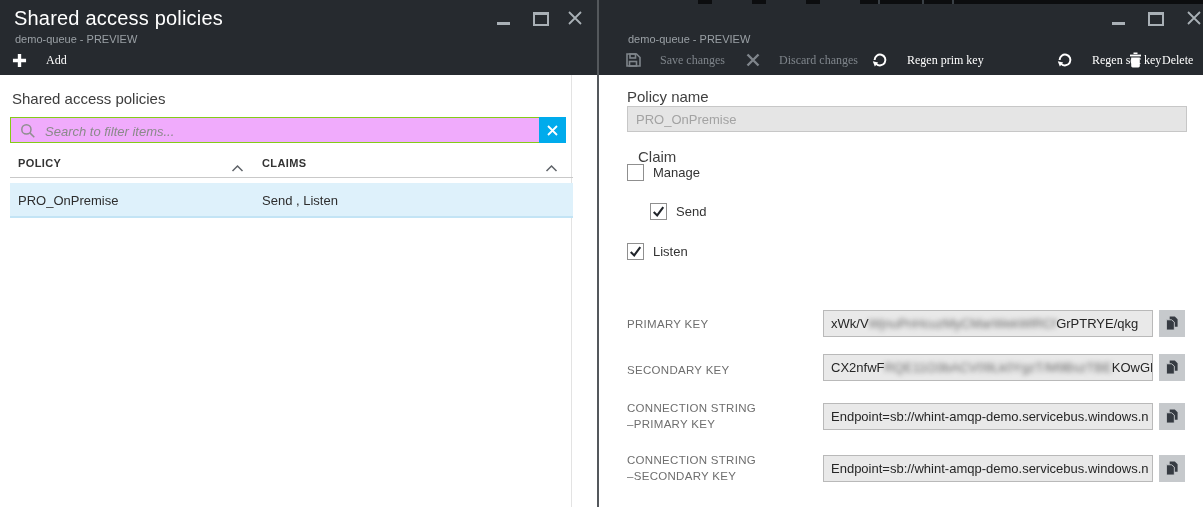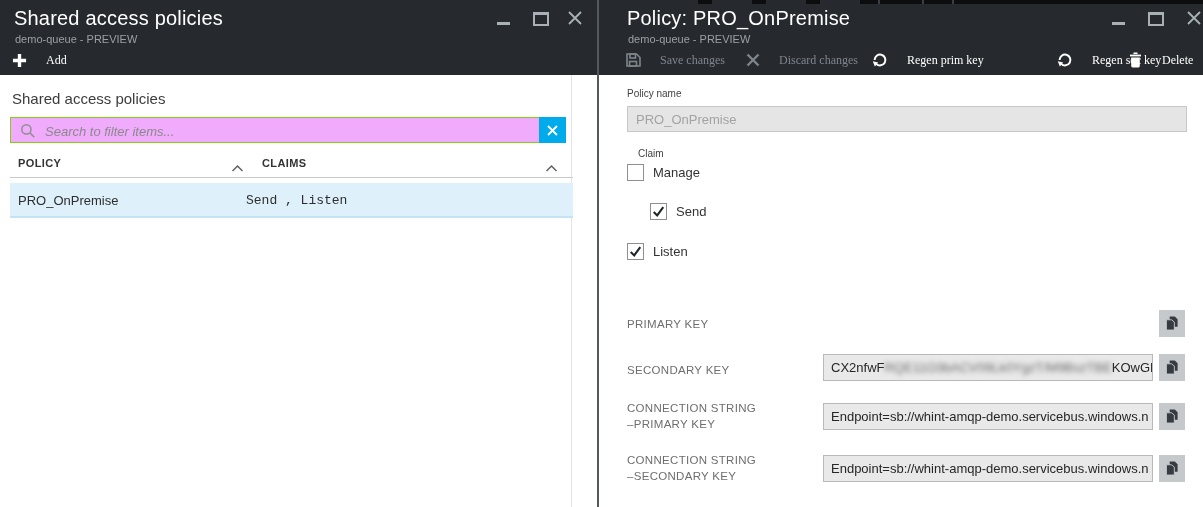--- a/index.html
+++ b/index.html
@@ -37,21 +37,21 @@
   .sort-chevron{position:absolute;top:159px;cursor:pointer;}
   .table-divider{position:absolute;left:10px;top:177px;width:563px;height:1px;background:#c9c9c9;}
   .table-row{position:absolute;left:10px;top:183px;width:563px;height:35px;background:#def1fb;
              border-bottom:2px solid #c3e4f5;cursor:pointer;box-sizing:border-box;}
   .row-cell{position:absolute;top:10px;font-size:13px;color:#2e2e2e;white-space:nowrap;}
 
   .blade-edge{position:absolute;left:571px;top:75px;width:1px;height:432px;background:#e3e3e3;}
   .blade-sep{position:absolute;left:597px;top:0;width:2px;height:507px;background:#54585c;}
 
   
-  .form-label{position:absolute;font-size:10px;color:#3f3f3f;white-space:nowrap;}
+  .form-label{position:absolute;font-size:15px;color:#3f3f3f;white-space:nowrap;}
   .policy-input{position:absolute;left:627px;top:106px;width:560px;height:26px;box-sizing:border-box;
                 background:#e5e5e5;border:1px solid #c7c7c7;color:#a3a3a3;font-size:13px;padding:0 8px;
                 font-family:"Liberation Sans","DejaVu Sans",sans-serif;outline:none;}
   .chk-row{position:absolute;left:627px;display:flex;align-items:center;gap:9px;cursor:pointer;}
   .chk-box{width:17px;height:17px;background:#fff;border:1px solid #8f8f8f;box-sizing:border-box;
            display:flex;align-items:center;justify-content:center;}
   .chk-box .check-svg{visibility:hidden;}
   .chk-box.checked .check-svg{visibility:visible;}
   .chk-label{font-size:13px;color:#333;}
 
@@ -92,21 +92,20 @@
   </div>
 
   <div class="win-min" style="left:497px;top:22px;"></div>
   <div class="win-max" style="left:533px;top:12px;"></div>
   <div class="win-close" style="left:567px;top:10px;">
     <svg width="16" height="16" viewBox="0 0 16 16">
         <path d="M2 2l12 12M14 2L2 14" stroke="#a9b0b6" stroke-width="1.8"></path>
       </svg>
   </div>
 
-  <div class="blade-title" style="left:627px;top:7px;">Policy: PRO_OnPremise</div>
   <div class="blade-subtitle" style="left:628px;top:33px;">demo-queue - PREVIEW</div>
 
   <div class="tb-item disabled" style="left:625px;">
     <span style="display:flex;">
       <svg width="16" height="16" viewBox="0 0 16 16" fill="none" stroke="#7f858b" stroke-width="1.6">
         <path d="M2 2h9.5L15 5.5V14H2z"></path>
           <rect x="5" y="2" width="5.5" height="4"></rect>
           <rect x="4.5" y="9.5" width="7" height="4.5"></rect>
       </svg>
     </span>
@@ -192,21 +191,21 @@
   <div class="col-head" style="left:262px;">CLAIMS</div>
   <div class="sort-chevron" style="left:545px;">
     <svg width="13" height="9" viewBox="0 0 13 9">
         <polyline points="1.5,7 6.5,2 11.5,7" fill="none" stroke="#5f6368" stroke-width="1.5"></polyline>
       </svg>
   </div>
   <div class="table-divider"></div>
 
   <div class="table-row selected">
     <div class="row-cell" style="left:8px;">PRO_OnPremise</div>
-    <div class="row-cell" style="left:236px;font-family:Liberation Mono, monospace;">Send , Listen</div>
+    <div class="row-cell" style="left:252px;">Send , Listen</div>
   </div>
 
   <div class="form-label" style="left:627px;top:88px;">Policy name</div>
   <input class="policy-input" type="text" readonly="" value="PRO_OnPremise" style="">
 
   <div class="form-label" style="left:638px;top:148px;">Claim</div>
 
   <div class="chk-row" style="top:164px;">
     <span class="chk-box">
       <svg class="check-svg" width="13" height="13" viewBox="0 0 15 15">
@@ -228,20 +227,21 @@
   <div class="chk-row" style="top:243px;">
     <span class="chk-box checked">
       <svg class="check-svg" width="13" height="13" viewBox="0 0 15 15">
           <polyline points="2,8 6,12 13,2.5" fill="none" stroke="#20242a" stroke-width="2.4"></polyline>
         </svg>
     </span>
     <span class="chk-label">Listen</span>
   </div>
 
   <div class="key-label" style="top:316px;text-align:right;">PRIMARY KEY</div>
+  <div class="key-box" style="top:310px;"><span>xWk/V</span><span class="redacted">WjnuPnHcuzMyCMarWekWlRCf</span><span>GrPTRYE/qkg</span></div>
   <button class="copy-btn" style="top:310px;">
     <svg width="15" height="17" viewBox="0 0 15 17">
       <path d="M5 1h5.5L13.5 4v8H5z" fill="#363b42"></path>
       <path d="M1.5 4.5h5.5L10 7v8.5H1.5z" fill="#363b42" stroke="#c6c9cc" stroke-width="1"></path>
     </svg>
   </button>
 
   <div class="key-label" style="top:362px;">SECONDARY KEY</div>
   <div class="key-box" style="top:354px;"><span>CX2nfwF</span><span class="redacted">RQE11O3bACV09Lk0YgzT/M9BszTBE</span><span>KOwGKqr</span></div>
   <button class="copy-btn" style="top:354px;">

